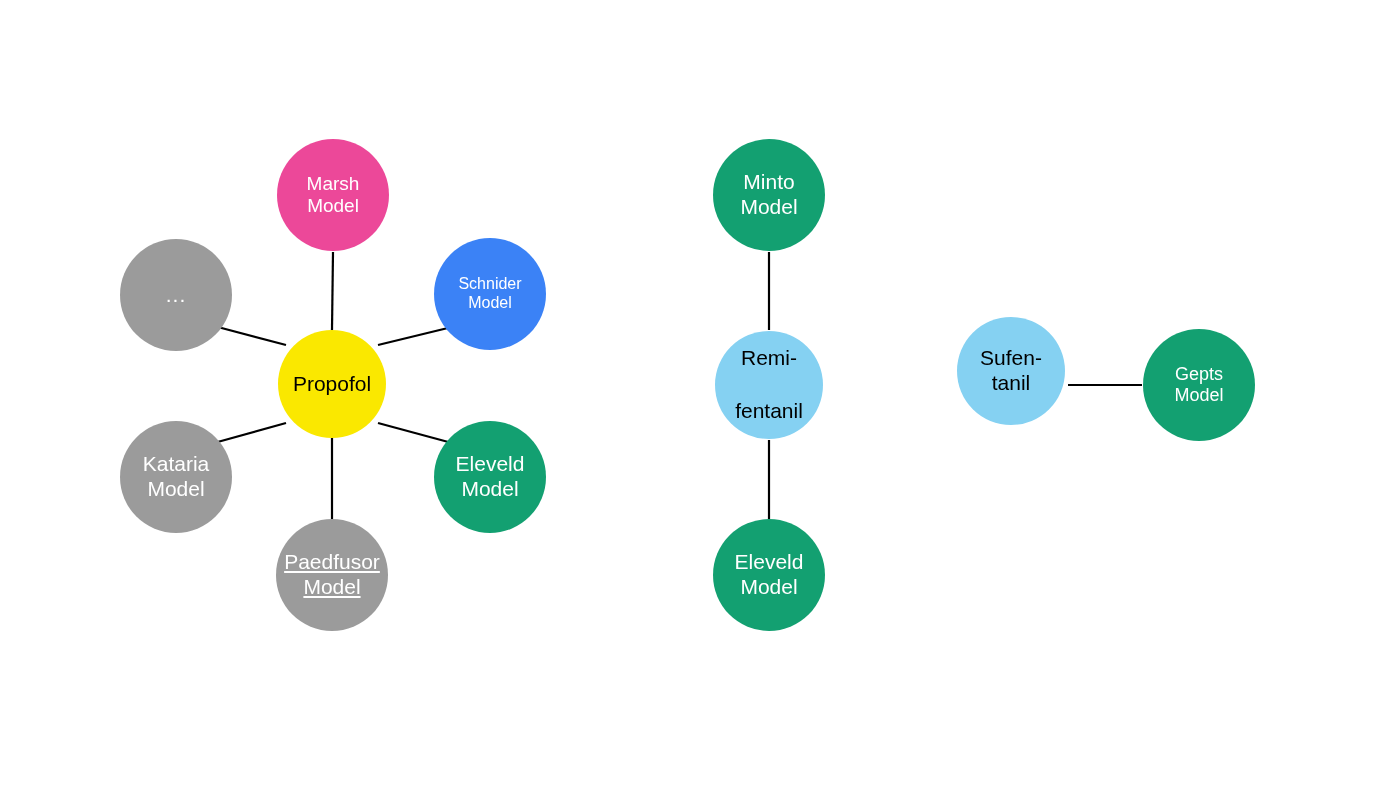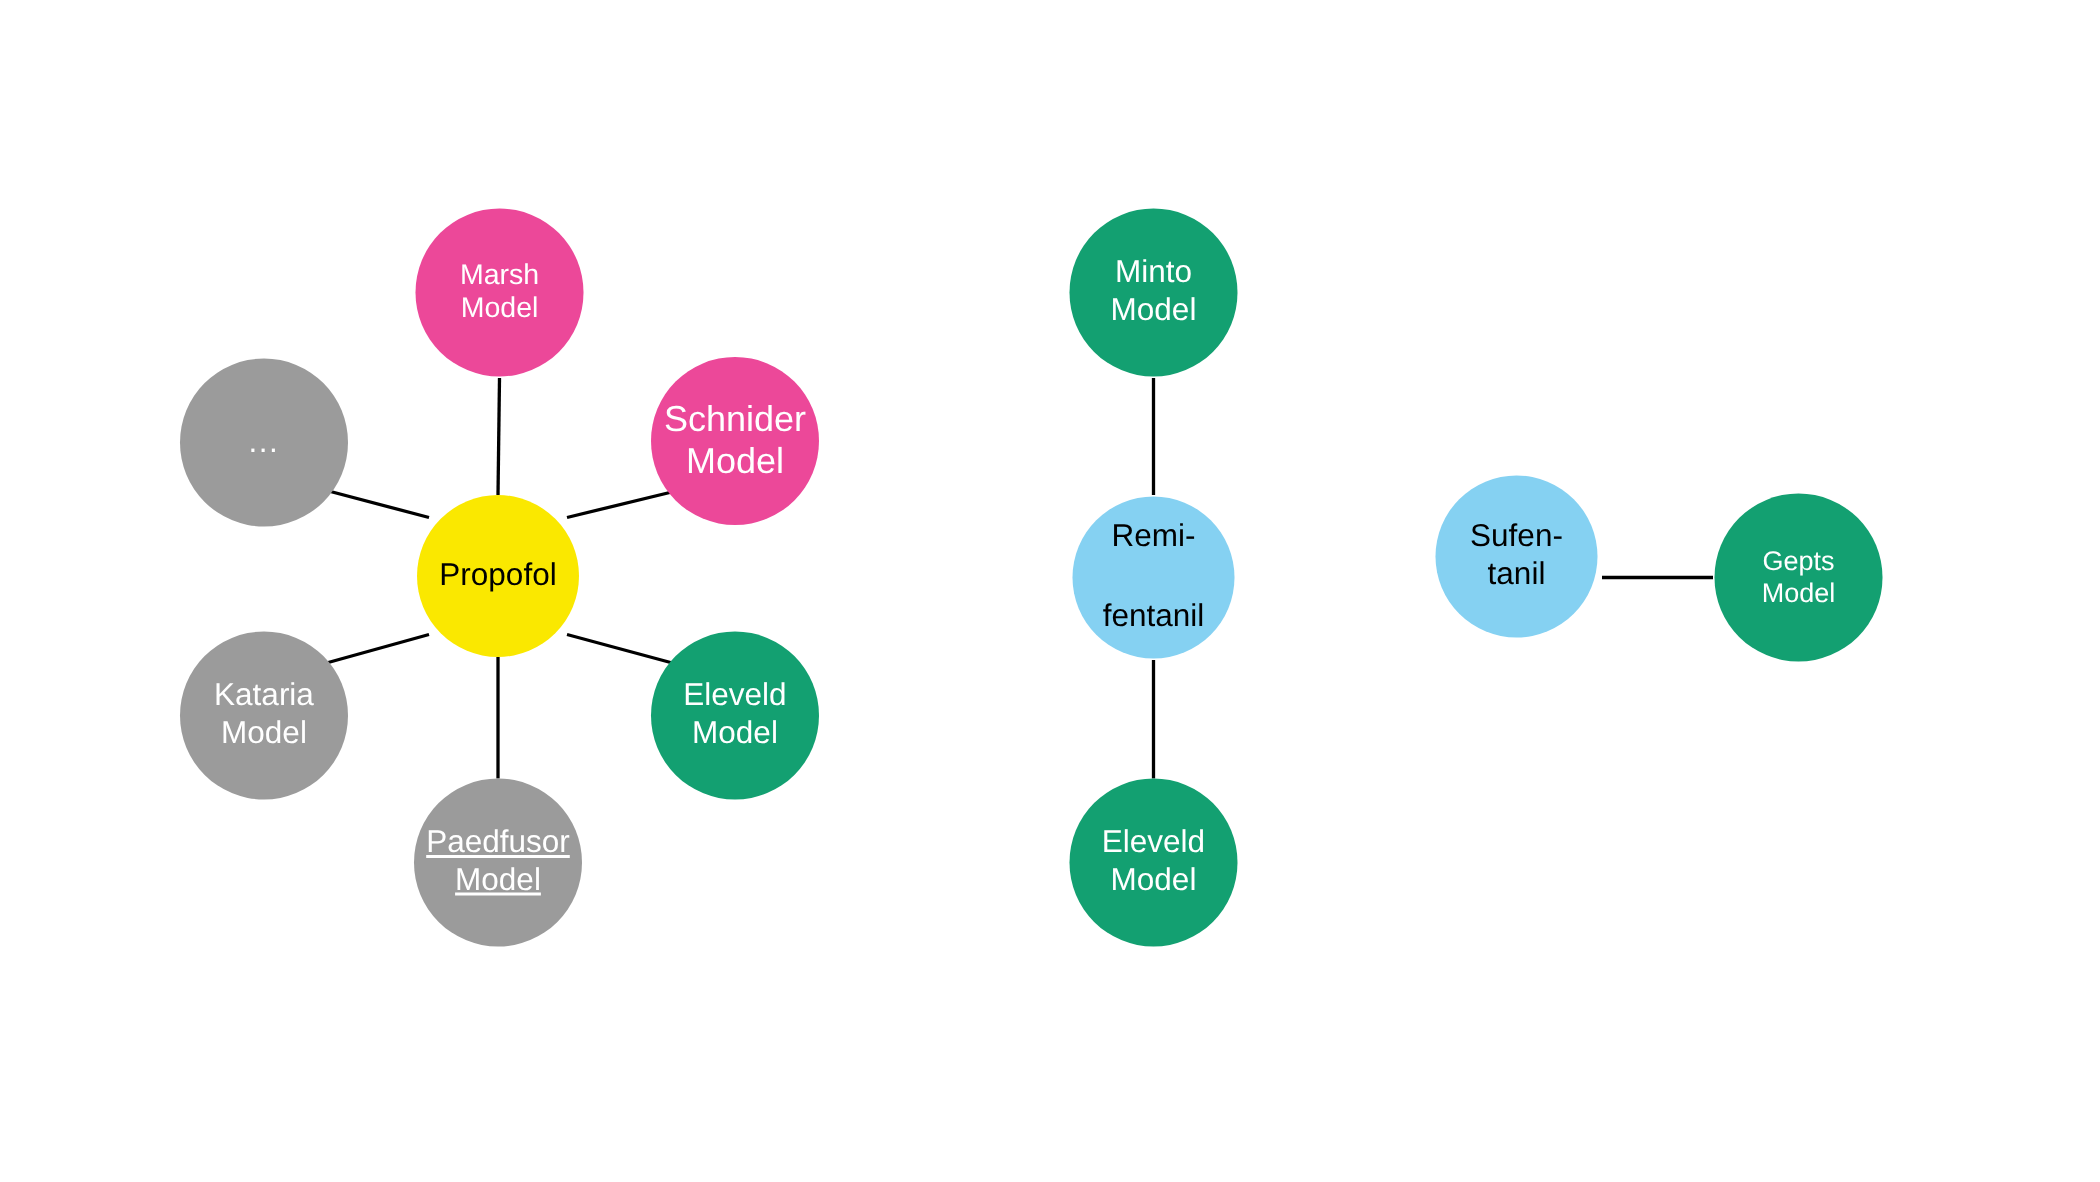--- a/index.html
+++ b/index.html
@@ -69,21 +69,21 @@
       <line x1="1068" y1="385" x2="1142" y2="385" stroke="#000000" stroke-width="2.2" stroke-linecap="butt"></line>
     </svg>
   <div id="nodes">
       <div class="node dark-text" style="left: 278px; top: 330px; width: 108px; height: 108px; background: rgb(250, 232, 0); color: rgb(0, 0, 0); font-size: 21px; align-items: center;">
         <span class="line">Propofol</span>
       </div>
       <div class="node light-text" style="left: 277px; top: 139px; width: 112px; height: 112px; background: #ec4899; color: rgb(255, 255, 255); font-size: 19px;">
         <span class="line">Marsh</span>
         <span class="line">Model</span>
       </div>
-      <div class="node light-text" style="left: 434px; top: 238px; width: 112px; height: 112px; background: #ec4899; color: rgb(255, 255, 255); font-size: 24px;">
+      <div class="node light-text" style="left: 434px; top: 238px; width: 112px; height: 112px; background: #3b82f6; color: rgb(255, 255, 255); font-size: 16px;">
         <span class="line">Schnider</span>
         <span class="line">Model</span>
       </div>
       <div class="node light-text" style="left: 434px; top: 421px; width: 112px; height: 112px; background: rgb(19, 160, 113); color: rgb(255, 255, 255); font-size: 21px;">
         <span class="line">Eleveld</span>
         <span class="line">Model</span>
       </div>
       <div class="node light-text" style="left: 276px; top: 519px; width: 112px; height: 112px; background: rgb(155, 155, 155); color: rgb(255, 255, 255); font-size: 21px; text-decoration: underline;">
         <span class="line">Paedfusor</span>
         <span class="line">Model</span>

